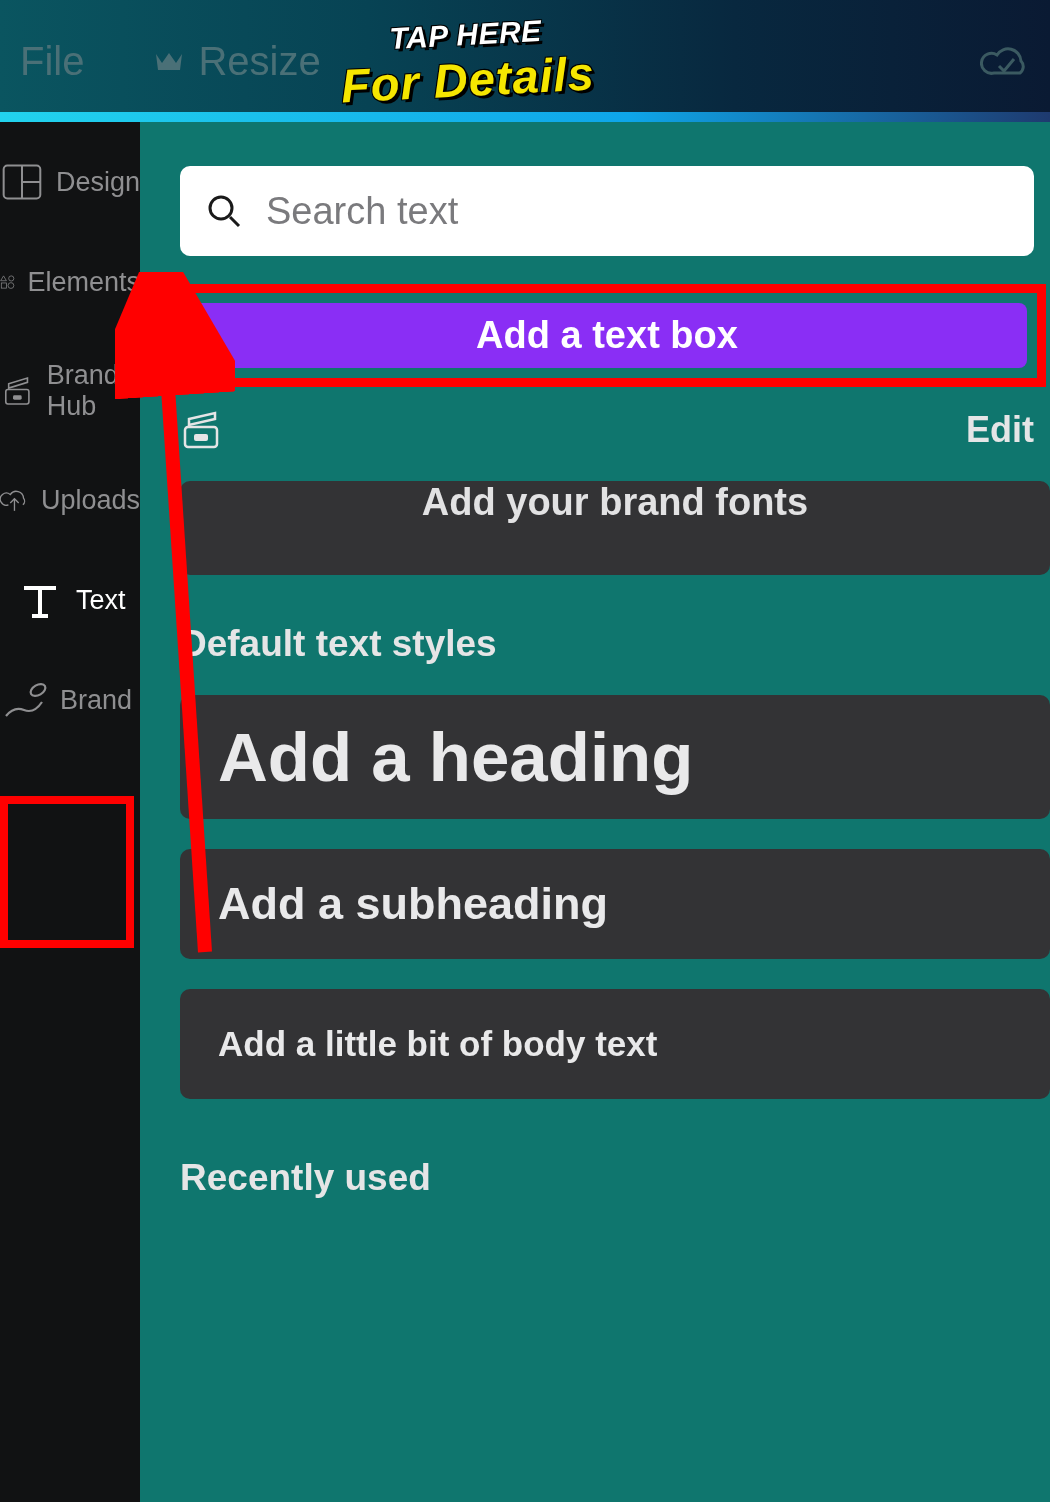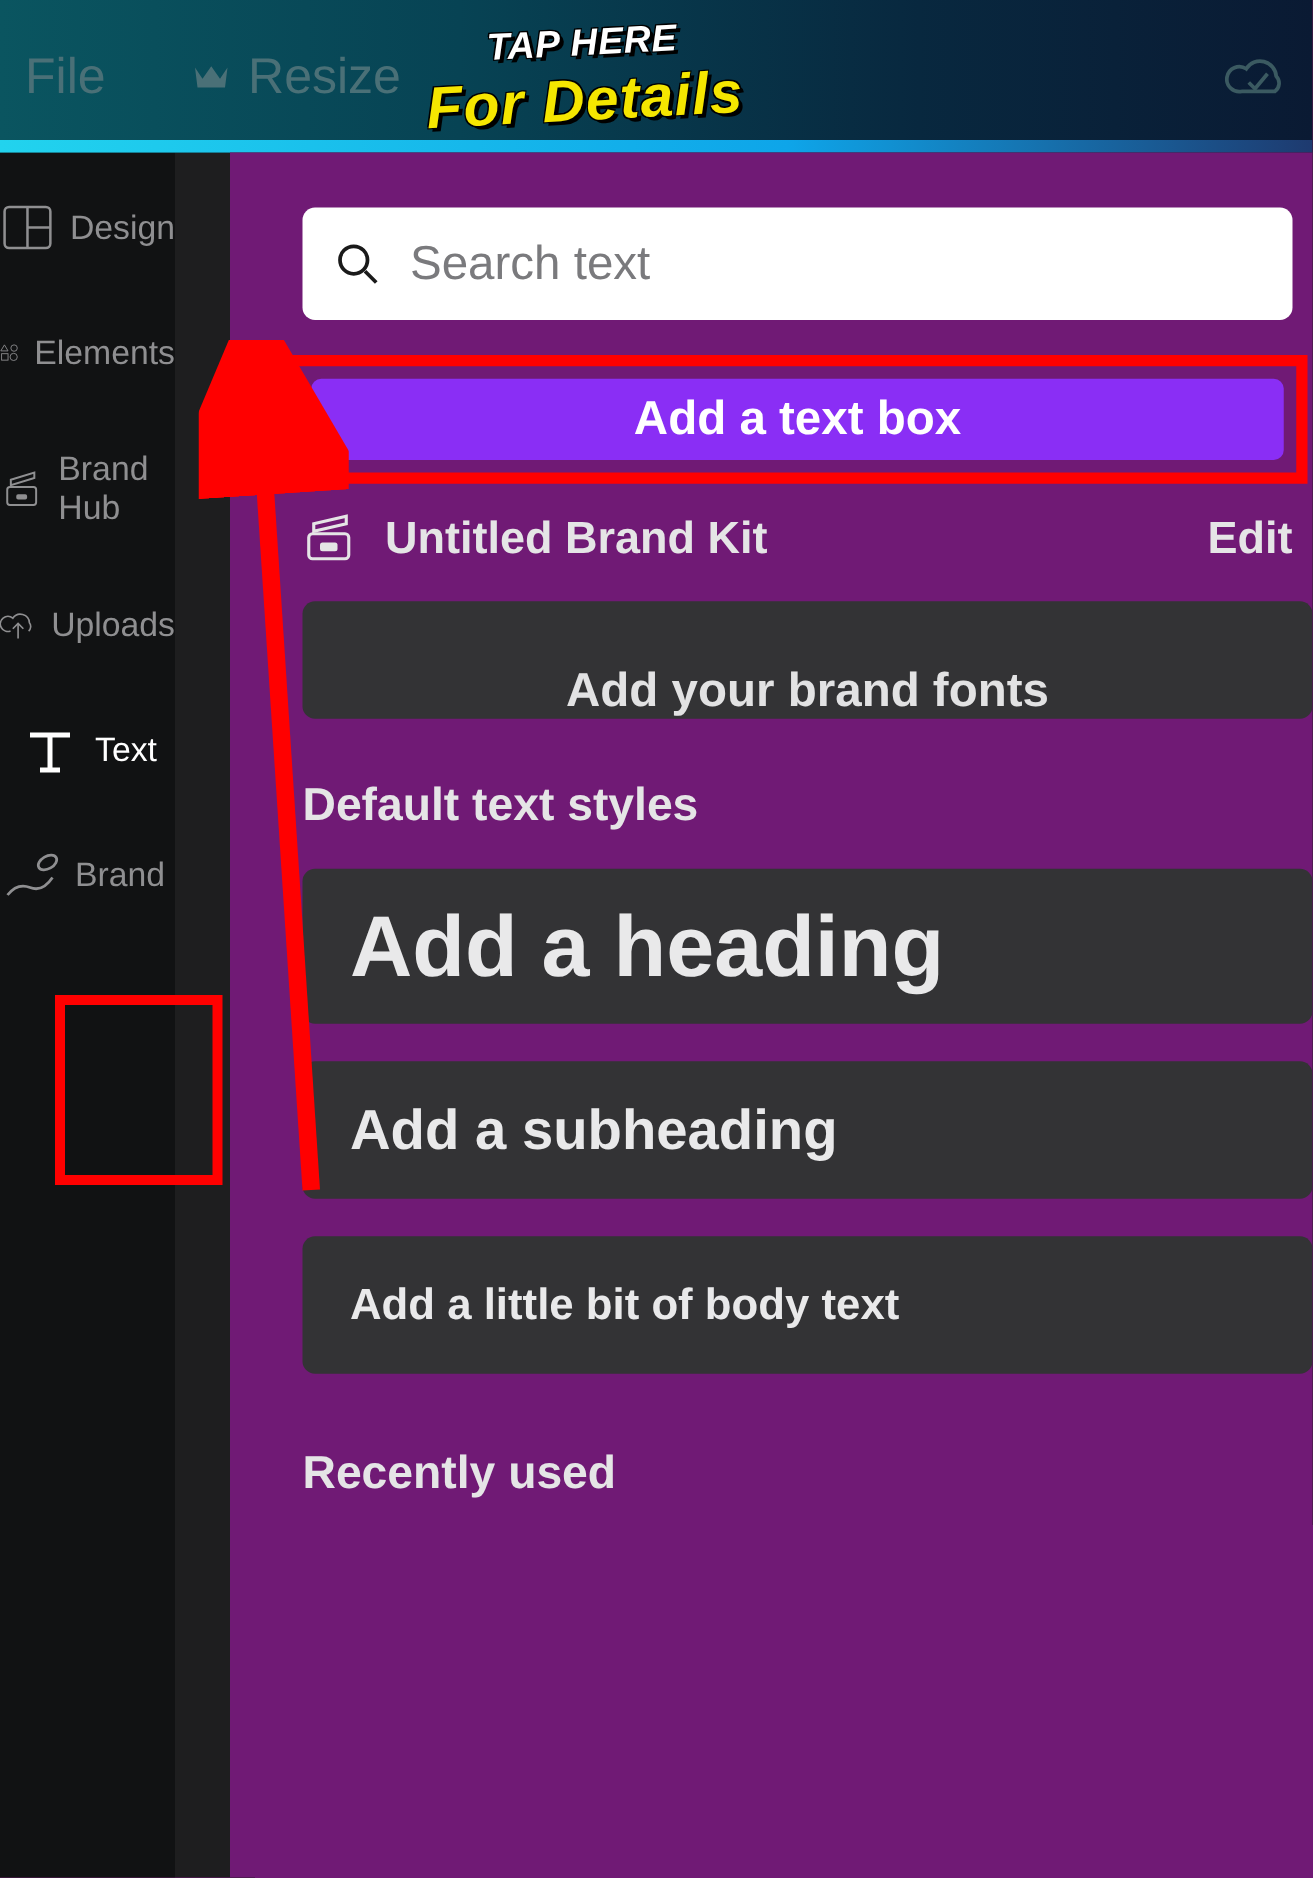--- a/index.html
+++ b/index.html
@@ -57,24 +57,23 @@
   cursor: pointer;
 }
 .sidebar-item.active { color: #fff; padding-left: 16px; }
 .sidebar-item svg { width: 48px; height: 44px; stroke: #8f8f91; fill: none; stroke-width: 2.2; }
 .sidebar-item.active svg { stroke: #fff; fill: #fff; }
 
 .design-icon { stroke-linejoin: round; }
 
 .panel {
   flex: 1;
-  background: #701a75;
-  padding: 44px 0 0 18px;
+  background: #0f766e;
+  padding: 44px 0 0 0;
   position: relative;
-  margin-left: 44px;
 }
 
 .search-box {
   margin: 0 16px 0 40px;
   height: 90px;
   background: #fff;
   border-radius: 10px;
   display: flex;
   align-items: center;
   padding: 0 26px;
@@ -108,21 +107,21 @@
   font-size: 36px; font-weight: 700; color: #e5e5e6;
 }
 .brand-row .edit { margin-left: auto; }
 .brand-icon { width: 42px; height: 40px; }
 
 .brand-fonts-btn {
   margin: 30px 0 0 40px;
   height: 94px;
   background: #333335;
   border-radius: 10px;
-  display: flex; align-items: flex-end; justify-content: center;
+  display: flex; align-items: flex-start; justify-content: center;
   font-size: 38px; font-weight: 700; color: #e2e2e3;
   cursor: pointer;
 }
 
 .section-label {
   margin: 48px 0 0 40px;
   font-size: 37px; font-weight: 700; color: #e5e5e6;
 }
 
 .style-card {
@@ -244,21 +243,20 @@
         <span>Add a text box</span>
       </div>
     </div>
 
     <div class="brand-row">
       <svg class="brand-icon" viewBox="0 0 42 40" stroke="#e5e5e6" fill="none" stroke-width="2.5">
           <path d="M9 9 L35 3 L35 9 L9 15 Z"></path>
           <rect x="5" y="17" width="32" height="20" rx="3"></rect>
           <rect x="14" y="24" width="14" height="7" rx="2" fill="#e5e5e6" stroke="none"></rect>
         </svg>
-      <span>Untitled Brand Kit</span>
       <span class="edit">Edit</span>
     </div>
 
     <div class="brand-fonts-btn">
       <span>Add your brand fonts</span>
     </div>
 
     <div class="section-label">Default text styles</div>
 
     <div class="style-card style-heading">

